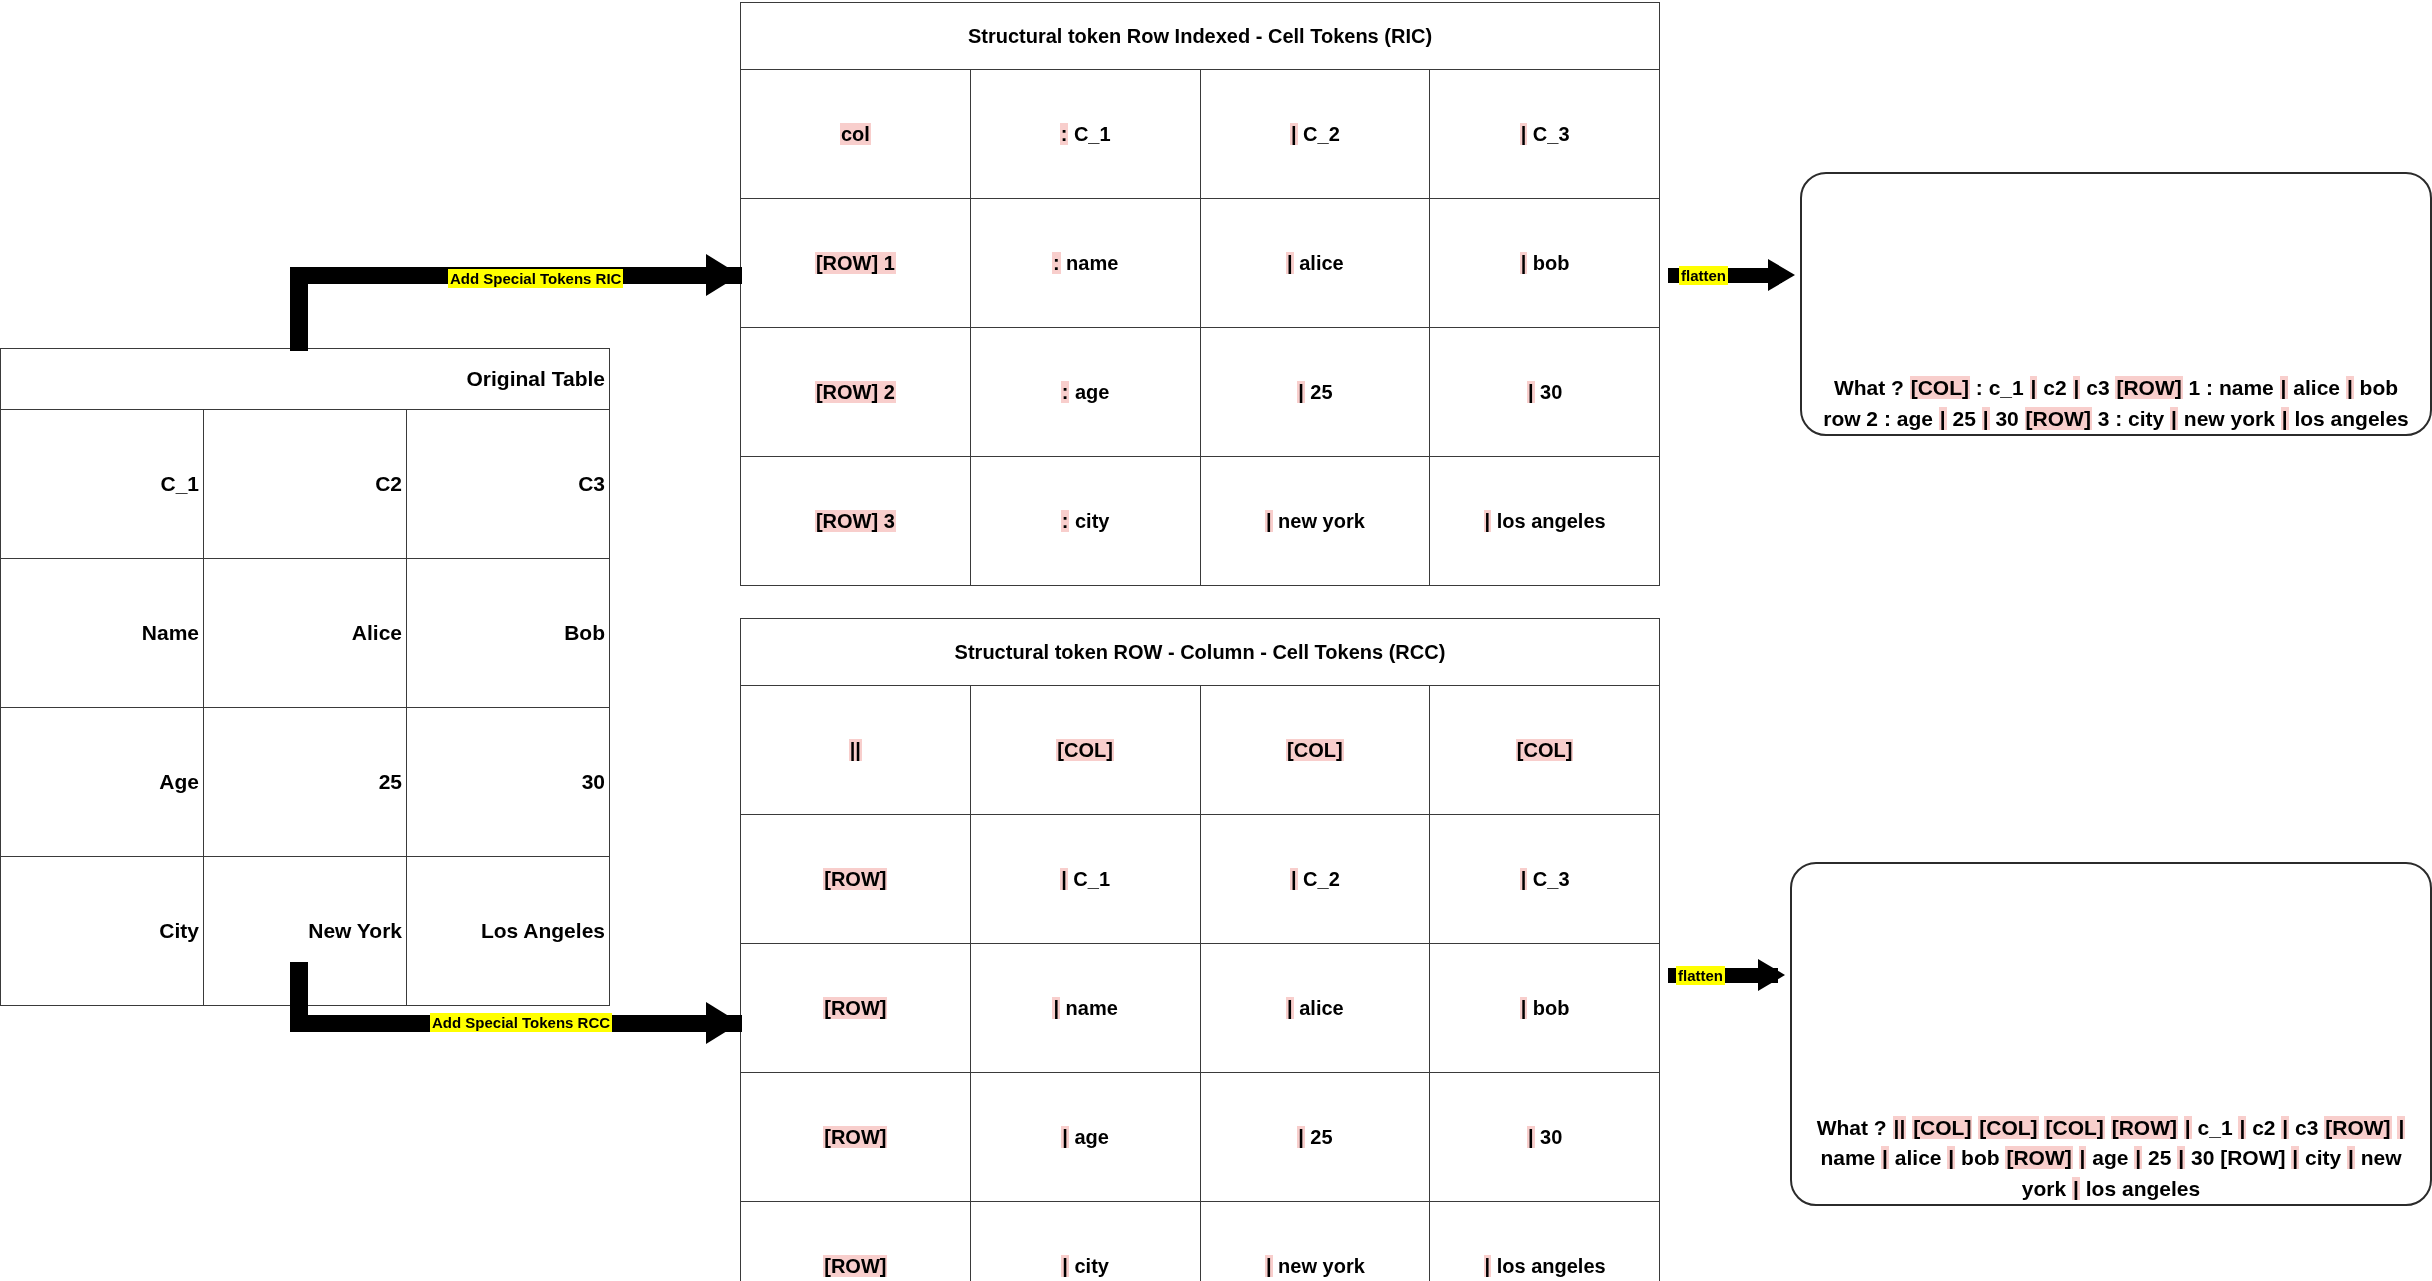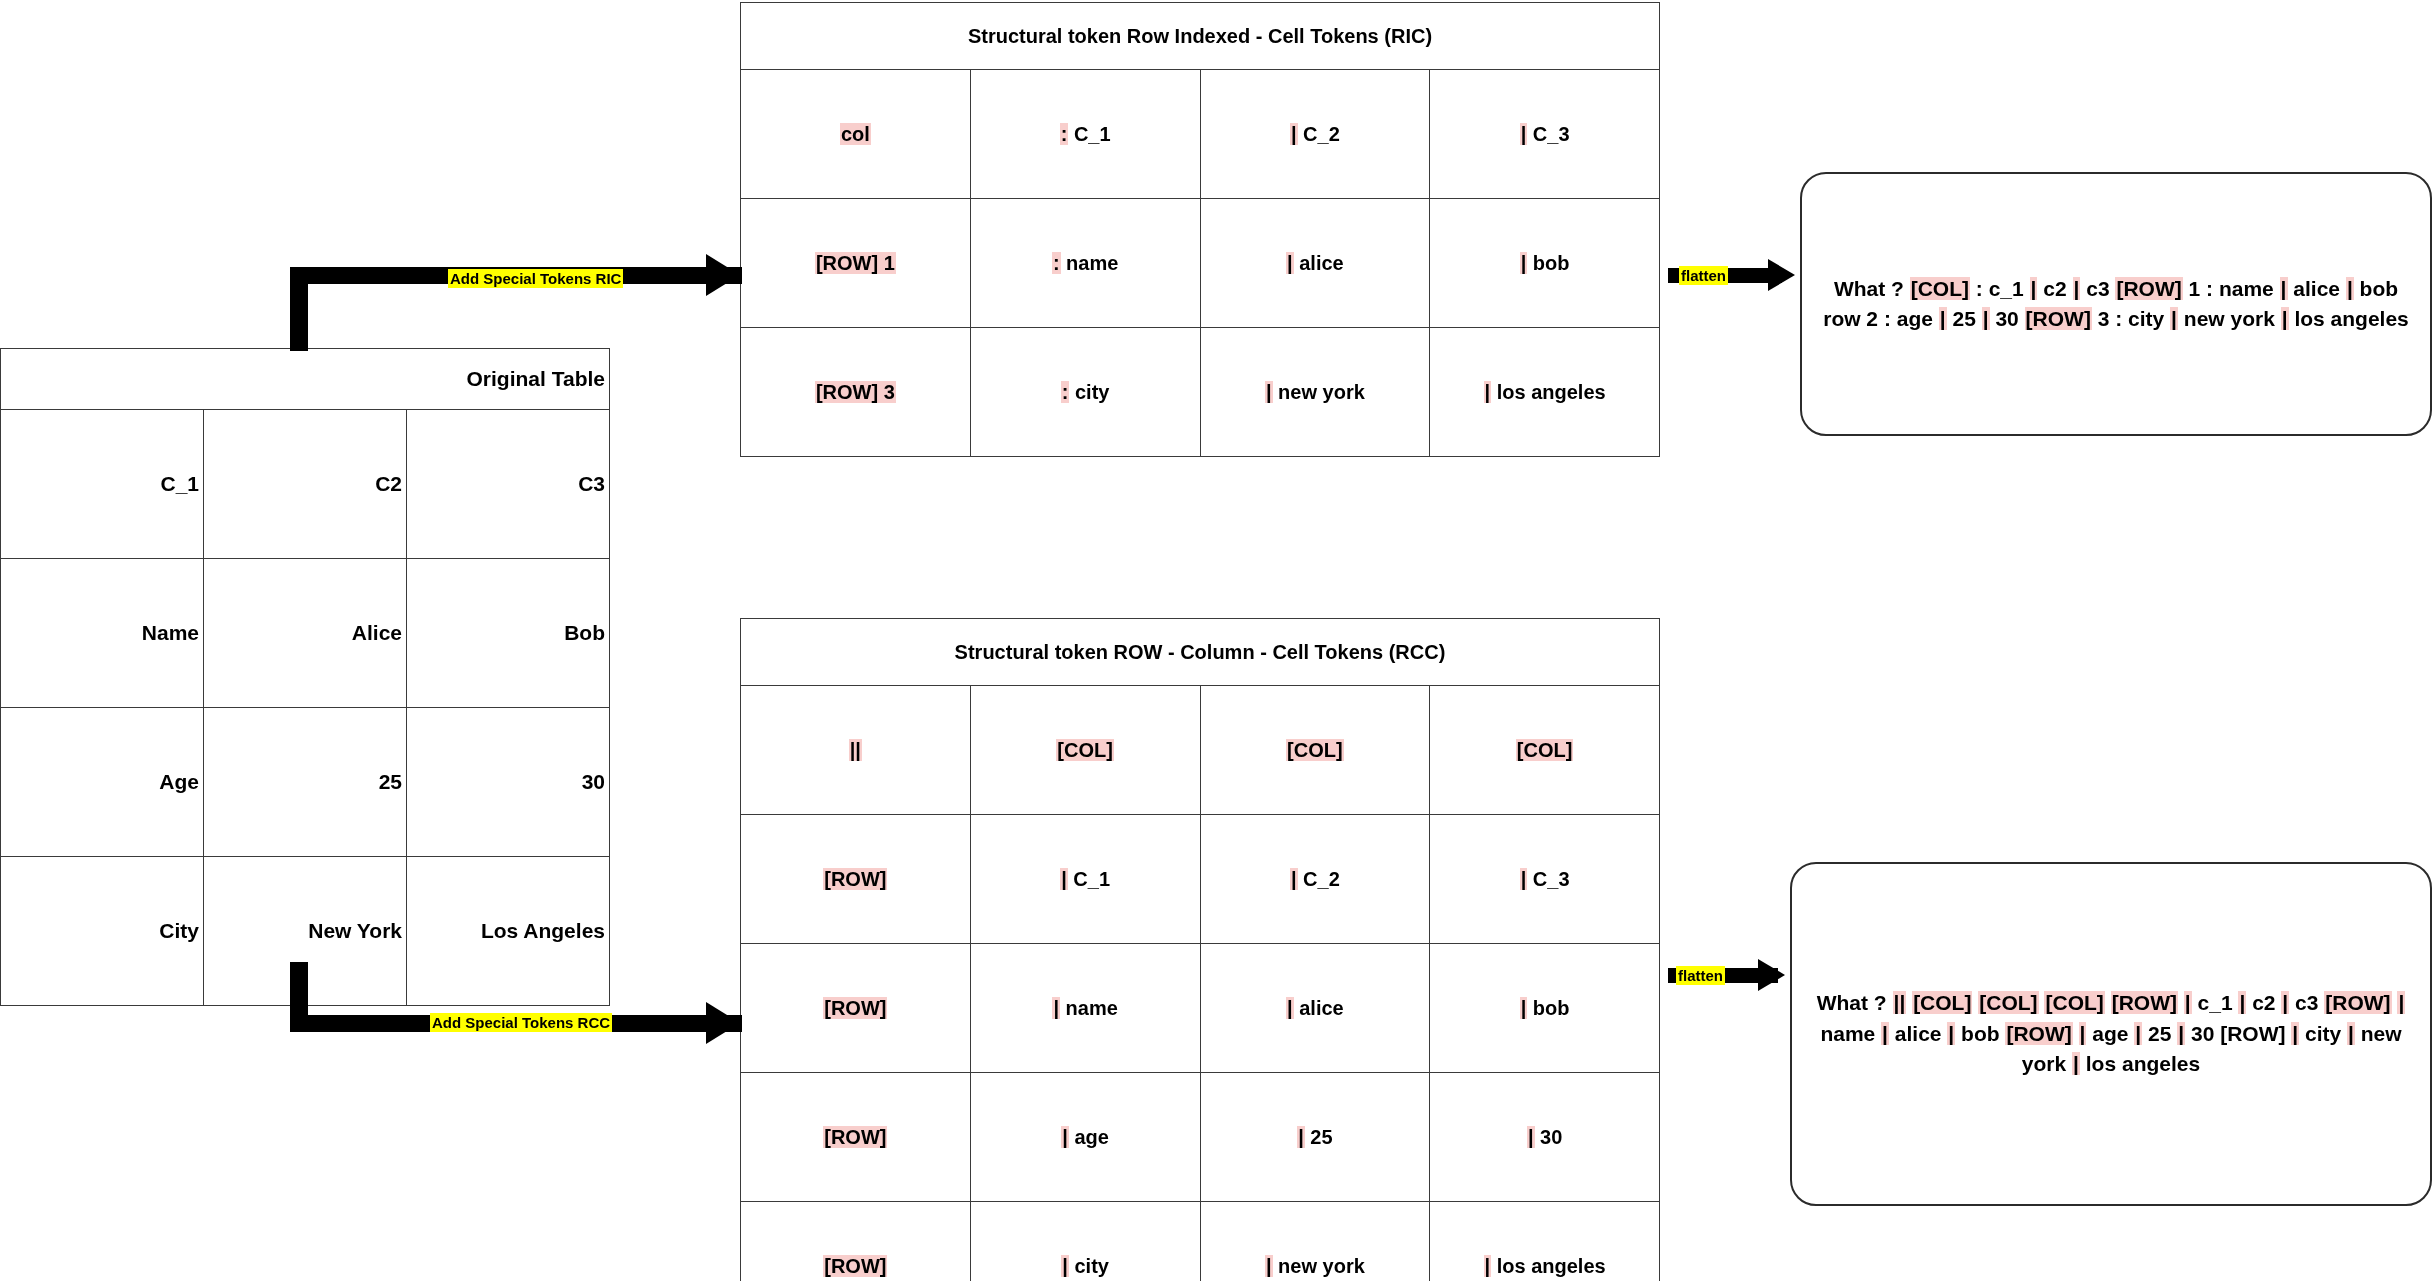--- a/index.html
+++ b/index.html
@@ -60,21 +60,21 @@
     padding: 0 1px;
   }
 
   
   .output-box {
     position: absolute;
     border: 2px solid #2b2b2b;
     border-radius: 26px;
     background: #ffffff;
     display: flex;
-    align-items: center;
+    align-items: flex-end;
     justify-content: center;
     box-sizing: border-box;
   }
   .output-text {
     font-size: 21px;
     font-weight: bold;
     line-height: 1.45;
     text-align: center;
     color: #000000;
     padding: 0 14px;
@@ -160,20 +160,26 @@
         <td class="body-cell"><span class="tok">|</span><span> C_2</span></td>
         <td class="body-cell"><span class="tok">|</span><span> C_3</span></td>
       </tr>
       <tr>
         <td class="body-cell"><span class="tok">[ROW] 1</span></td>
         <td class="body-cell"><span class="tok">:</span><span> name</span></td>
         <td class="body-cell"><span class="tok">|</span><span> alice</span></td>
         <td class="body-cell"><span class="tok">|</span><span> bob</span></td>
       </tr>
       <tr>
+        <td class="body-cell"><span class="tok">[ROW] 2</span></td>
+        <td class="body-cell"><span class="tok">:</span><span> age</span></td>
+        <td class="body-cell"><span class="tok">|</span><span> 25</span></td>
+        <td class="body-cell"><span class="tok">|</span><span> 30</span></td>
+      </tr>
+      <tr>
         <td class="body-cell"><span class="tok">[ROW] 3</span></td>
         <td class="body-cell"><span class="tok">:</span><span> city</span></td>
         <td class="body-cell"><span class="tok">|</span><span> new york</span></td>
         <td class="body-cell"><span class="tok">|</span><span> los angeles</span></td>
       </tr>
     </tbody>
 </table>
 
 <table class="diagram-table token-table" id="rcc-table">
   <tbody>

